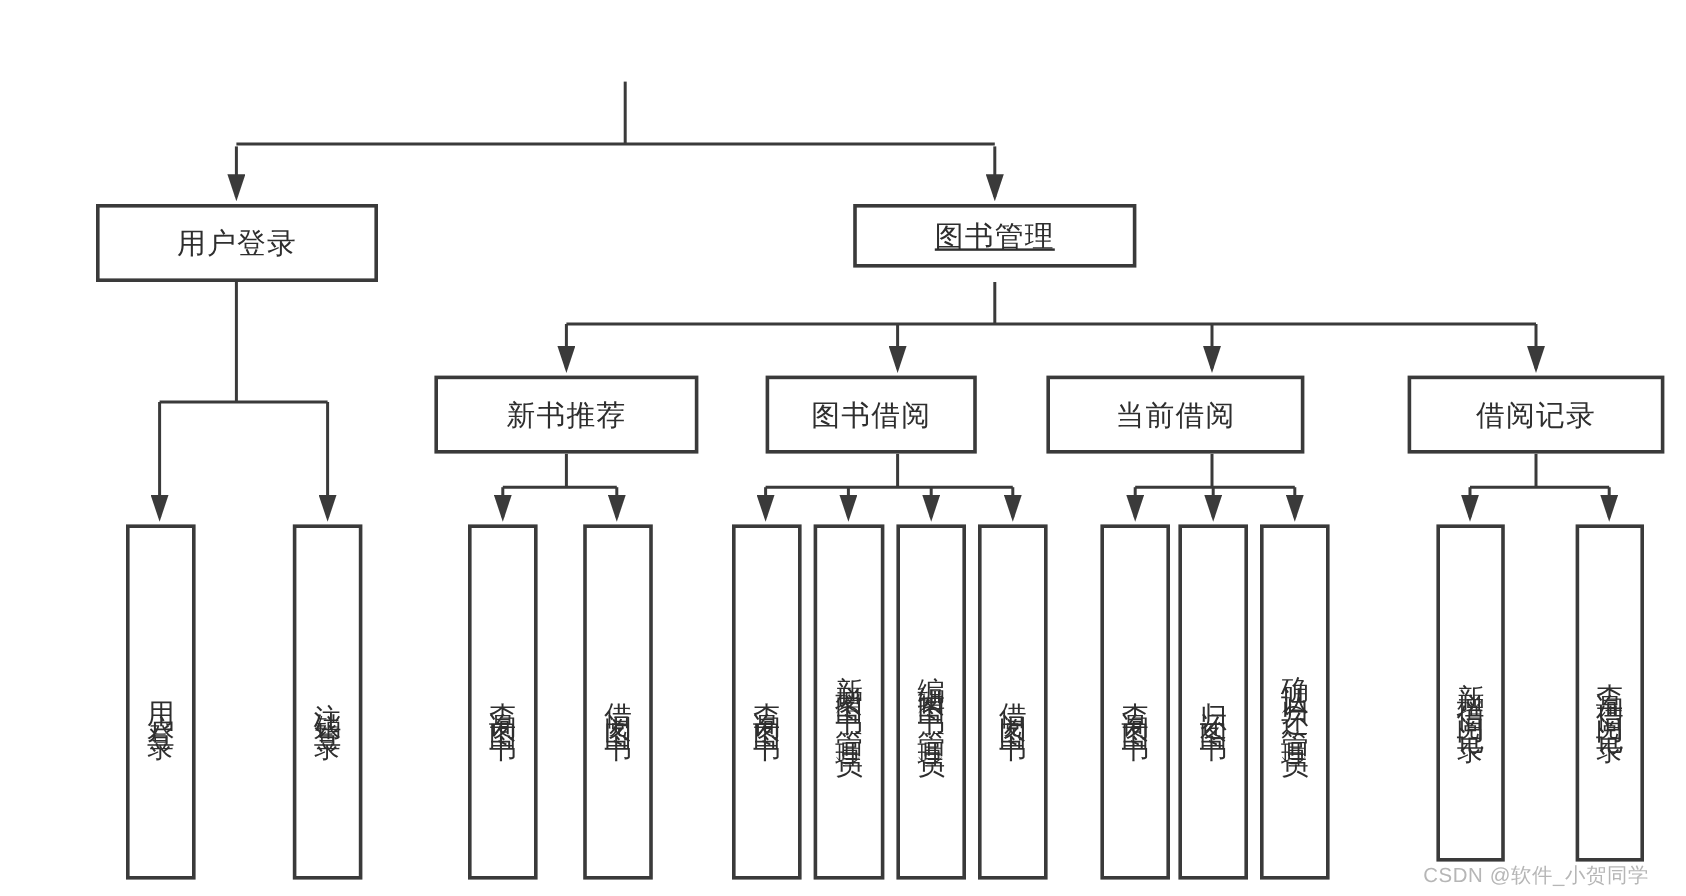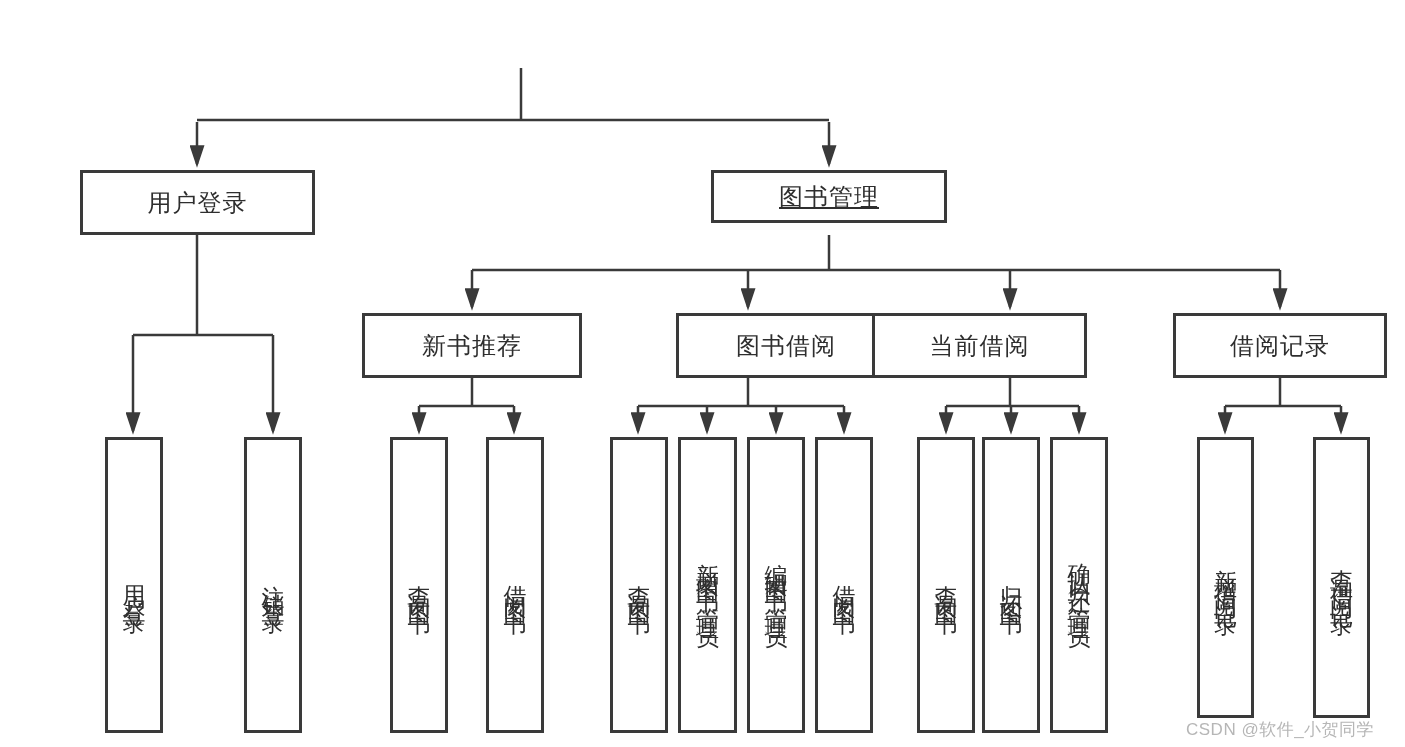--- a/index.html
+++ b/index.html
@@ -37,21 +37,21 @@
     white-space: nowrap;
   }
   
   .n-root   { left: 20px;  top: 12px;  width: 1002px; height: 56px; }
   
   .n-login  { left: 80px;  top: 170px; width: 235px;  height: 65px; }
   .n-mgmt   { left: 711px; top: 170px; width: 236px;  height: 53px; text-decoration: underline; }
   
   .lv3      { top: 313px; height: 65px; }
   .n-newb   { left: 362px;  width: 220px; }
-  .n-bborw  { left: 638px;  width: 220px; margin-left: 38px; }
+  .n-bborw  { left: 638px;  width: 176px; }
   .n-cborw  { left: 872px;  width: 215px; }
   .n-brec   { left: 1173px; width: 214px; }
   
   .leaf {
     top: 437px;
     width: 58px;
     height: 296px;
   }
   .leaf.short { height: 281px; }
   .leaf .vtext {

